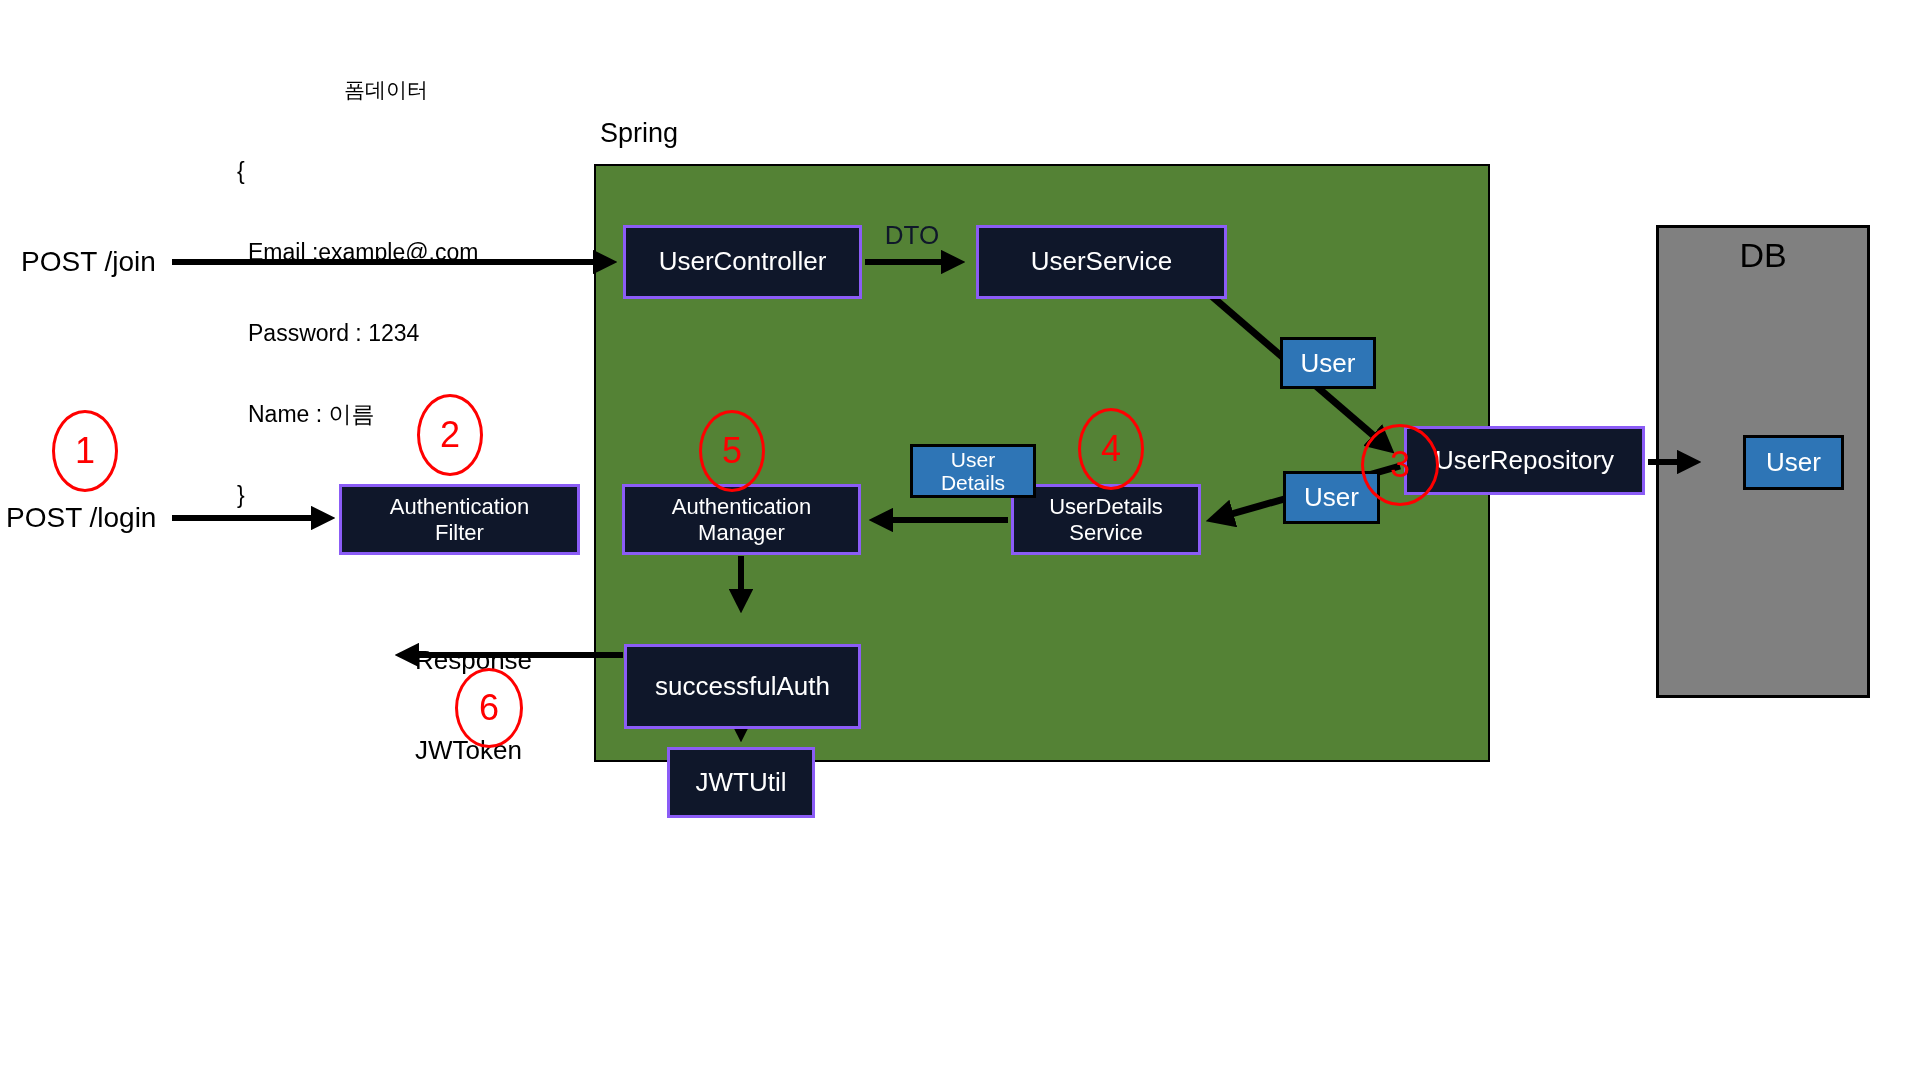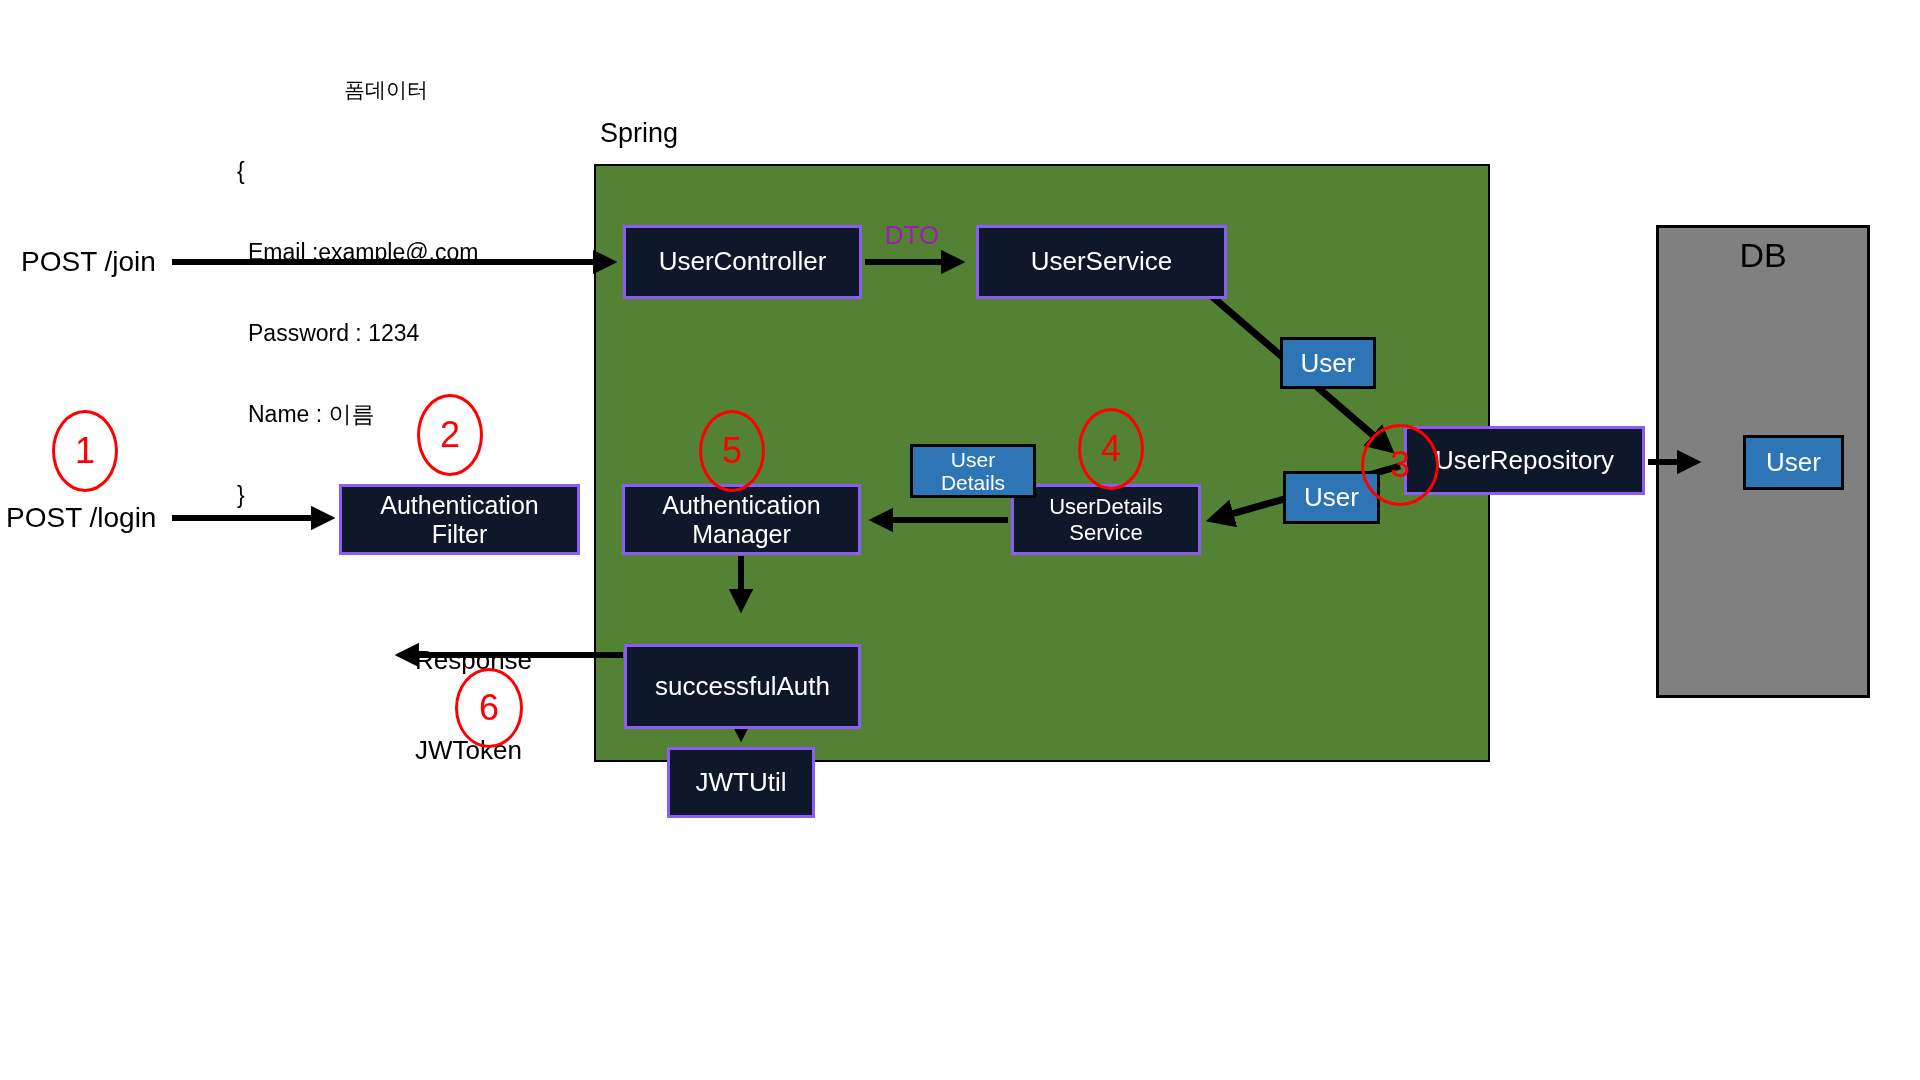--- a/index.html
+++ b/index.html
@@ -27,21 +27,21 @@
     position:absolute;background:#0f172a;border:3px solid #8b5cf6;box-sizing:border-box;
     color:#fff;display:flex;flex-direction:column;justify-content:center;align-items:center;
     text-align:center;z-index:3;line-height:1.15;
   }
   .entity{
     position:absolute;background:#2E75B6;border:3px solid #000;box-sizing:border-box;
     color:#fff;display:flex;flex-direction:column;justify-content:center;align-items:center;
     text-align:center;z-index:3;line-height:1.1;margin-left:32px;
   }
   .f26{font-size:26px;}
-  .f25{font-size:25px;text-align:center;}
+  .f25{font-size:22px;text-align:center;}
   .f22{font-size:22px;}
   .f21{font-size:21px;}
   
   .step-circle{
     position:absolute;border:3px solid #FF0000;border-radius:50%;
     display:flex;justify-content:center;align-items:center;
     color:#FF0000;font-size:36px;background:transparent;z-index:4;
   }
   
   .lbl{position:absolute;z-index:3;white-space:pre;}
@@ -81,21 +81,21 @@
     <div>{</div>
     <div class="inner">Email :example@.com</div>
     <div class="inner">Password : 1234</div>
     <div class="inner">Name : 이름</div>
     <div>}</div>
   </div>
 
   <div class="lbl" style="left:21px;top:246px;font-size:28px;">POST /join</div>
   <div class="lbl" style="left:6px;top:502px;font-size:28px;">POST /login</div>
   <div class="lbl" style="left:600px;top:118px;font-size:27px;">Spring</div>
-  <div class="lbl" style="left:872px;top:220px;width:80px;text-align:center;font-size:26px;color:#a21caf;">DTO</div>
+  <div class="lbl" style="left:872px;top:220px;width:80px;text-align:center;font-size:26px;color:#0f172a;">DTO</div>
   <div class="lbl" style="left:415px;top:585px;width:150px;text-align:left;font-size:26px;line-height:30px;">
     <div>Response</div>
     <div>JWToken</div>
   </div>
 
   <div class="box f26" style="left:623px;top:225px;width:239px;height:74px;">
     <div>UserController</div>
   </div>
   <div class="box f26" style="left:976px;top:225px;width:251px;height:74px;">
     <div>UserService</div>

